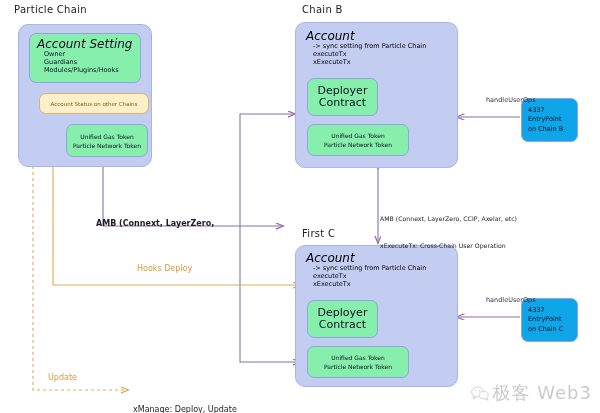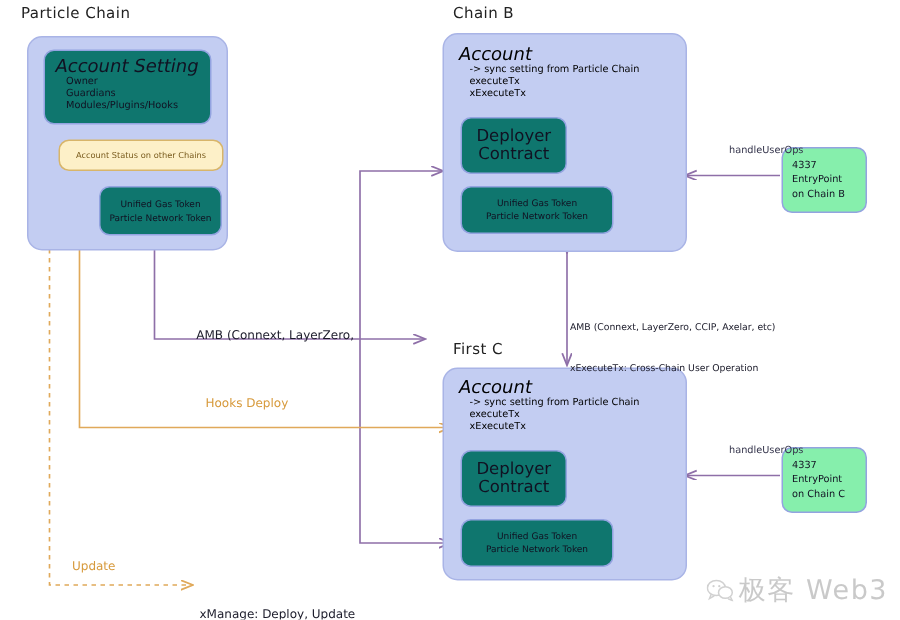--- a/index.html
+++ b/index.html
@@ -14,37 +14,37 @@
   
   .chain-outer{
     position:absolute;
     background:#c3cdf2;
     border:1px solid #a9b4e6;
     border-radius:10px;
     box-sizing:border-box;
   }
   .inner-box{
     position:absolute;
-    background:#0f766e;
+    background:#86efac;
     border:1px solid #93a3e0;
     border-radius:7px;
     box-sizing:border-box;
     color:#111122;
   }
   .yellow-box{
     position:absolute;
     background:#fdf0c8;
     border:1px solid #d8b56a;
     border-radius:7px;
     box-sizing:border-box;
     color:#7a5c1e;
   }
   .plain-box{
     position:absolute;
-    background:#86efac;
+    background:#0ea5e9;
     border:1px solid #93a3e0;
     border-radius:7px;
     box-sizing:border-box;
     color:#111122;
   }
 
   .chain-title{
     position:absolute;
     font-size:10px;
     color:#222222;
@@ -65,21 +65,21 @@
   .yellow-text{font-size:5.5px;line-height:8px;}
 
   
   .label{
     position:absolute;
     font-size:7.5px;
     color:#1b1b2a;
     line-height:10px;
     white-space:pre;
   }
-  .label.amb-left{font-size:8px;line-height:11px;text-align:right;}
+  .label.amb-left{font-size:8px;line-height:11px;text-align:left;font-weight:bold;}
   .label.amb-right{font-size:6.2px;line-height:9px;}
   .label.orange{color:#d79a3c;}
   .label.legend{font-size:8px;line-height:11px;}
   .label.huo{font-size:6.5px;color:#33334a;margin-left:24px;}
 
   
   #wires{position:absolute;left:0;top:0;width:600px;height:413px;}
 
   
   #watermark{

